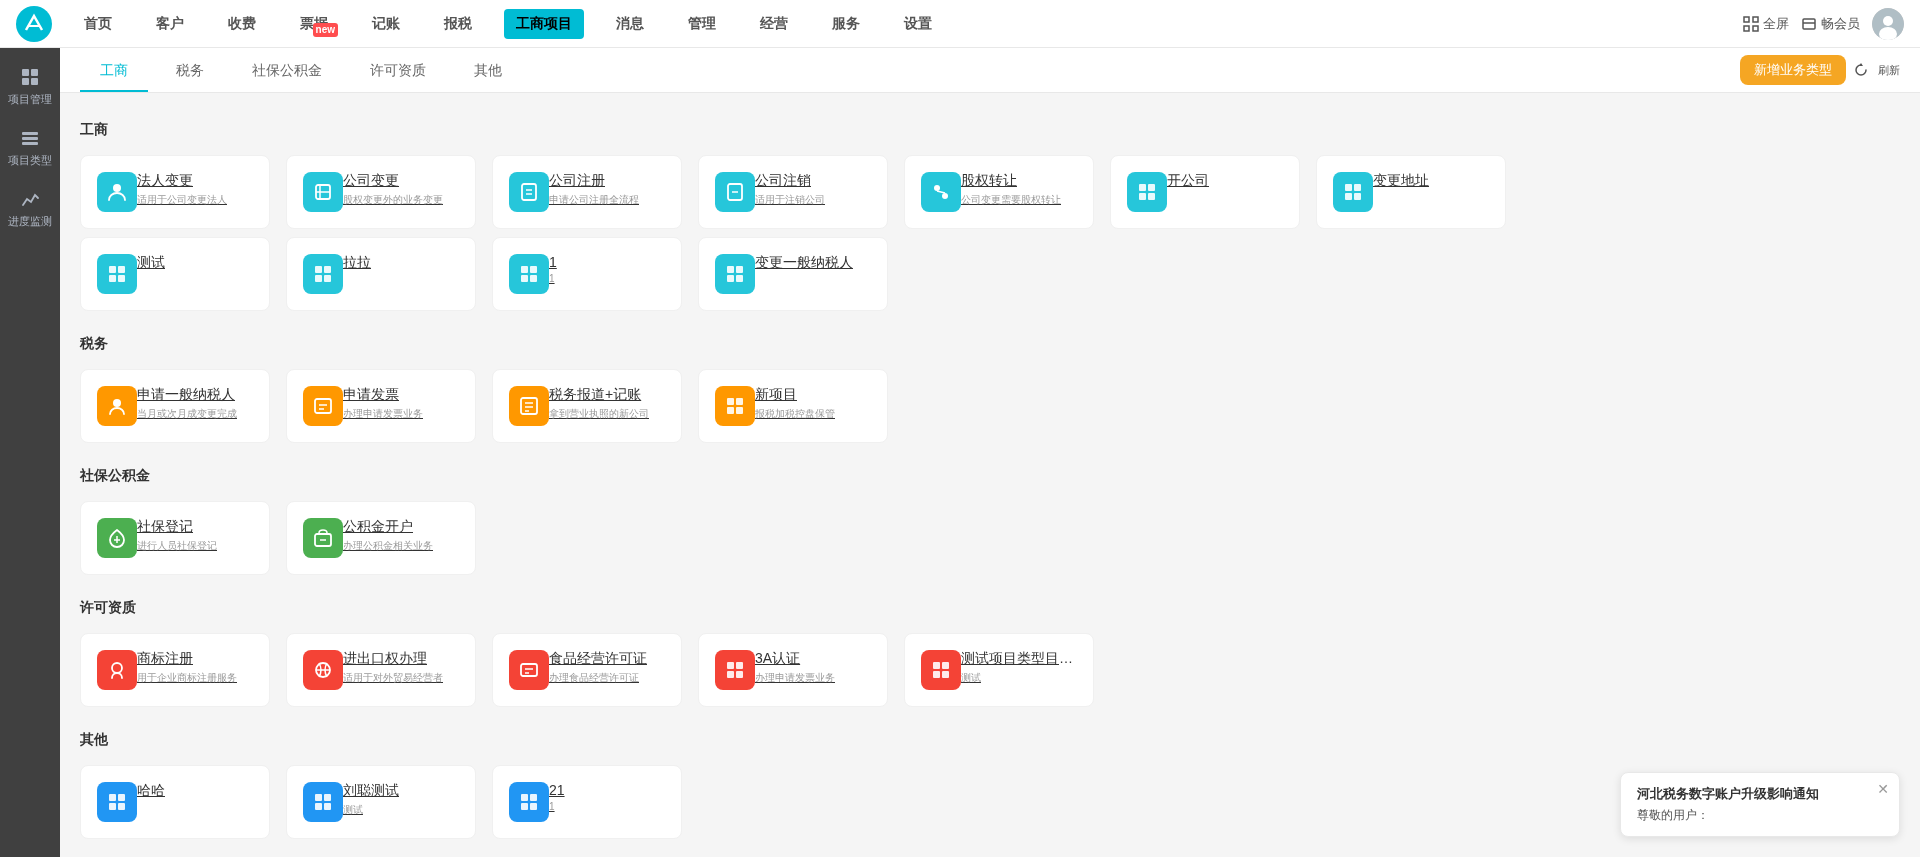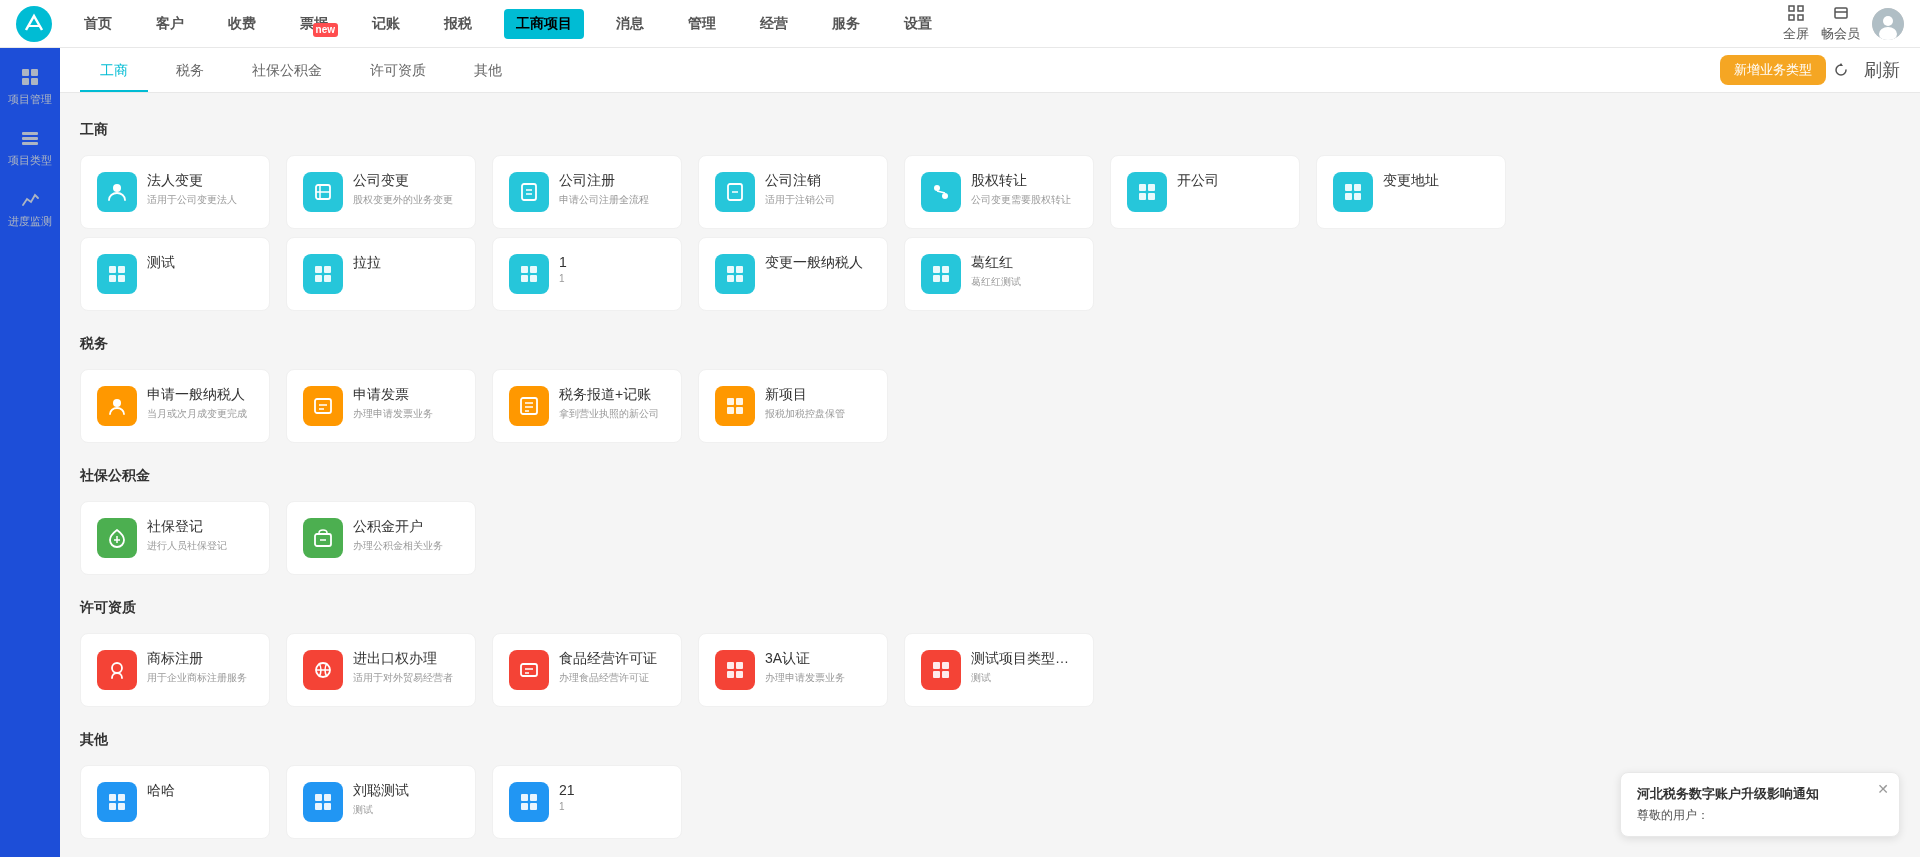--- a/index.html
+++ b/index.html
@@ -60,21 +60,20 @@
       align-items: center;
       gap: 12px;
     }
     .fullscreen-btn, .member-btn {
       display: flex;
       align-items: center;
       gap: 4px;
       cursor: pointer;
       font-size: 13px;
       color: #555;
-      flex-direction: column;
     }
     .avatar-circle {
       width: 32px;
       height: 32px;
       border-radius: 50%;
       background: #ccc;
       display: flex;
       align-items: center;
       justify-content: center;
       overflow: hidden;
@@ -82,21 +81,21 @@
     }
     .avatar-circle svg { width: 32px; height: 32px; }
 
     
     .sidebar {
       position: fixed;
       top: 48px;
       left: 0;
       bottom: 0;
       width: 60px;
-      background: #1d4ed8;
+      background: #404040;
       display: flex;
       flex-direction: column;
       align-items: center;
       padding-top: 8px;
       z-index: 90;
     }
     .sidebar-item {
       display: flex;
       flex-direction: column;
       align-items: center;
@@ -160,23 +159,23 @@
       color: #fff;
       border: none;
       padding: 6px 14px;
       border-radius: 8px;
       cursor: pointer;
       font-size: 13px;
     }
     .btn-refresh {
       display: flex;
       align-items: center;
-      gap: 16px;
-      cursor: pointer;
-      font-size: 18px;
+      gap: 10px;
+      cursor: pointer;
+      font-size: 11px;
       color: #555;
       background: none;
       border: none;
       font-family: Liberation Mono, monospace;
     }
 
     
     .content {
       padding: 20px;
     }
@@ -195,24 +194,24 @@
       gap: 16px;
       margin-bottom: 8px;
     }
     .card {
       background: #fff;
       border-radius: 8px;
       padding: 16px;
       width: 190px;
       display: flex;
       align-items: flex-start;
-      gap: 10px;
       cursor: pointer;
       border: 1px solid #f0f0f0;
       transition: box-shadow 0.2s;
+      text-decoration: underline;
     }
     .card-icon {
       width: 40px;
       height: 40px;
       border-radius: 8px;
       display: flex;
       align-items: center;
       justify-content: center;
       flex-shrink: 0;
       font-size: 18px;
@@ -542,34 +541,20 @@
               <rect x="12" y="3" width="7" height="7" rx="1" fill="#fff" opacity="0.9"></rect>
               <rect x="3" y="12" width="7" height="7" rx="1" fill="#fff" opacity="0.9"></rect>
               <rect x="12" y="12" width="7" height="7" rx="1" fill="#fff" opacity="0.9"></rect>
             </svg>
         </div>
         <div class="card-content">
           <div class="card-title">变更一般纳税人</div>
         </div>
       </div>
 
-      <div class="card">
-        <div class="card-icon icon-teal">
-          <svg width="22" height="22" viewBox="0 0 22 22" fill="none">
-              <rect x="3" y="3" width="7" height="7" rx="1" fill="#fff" opacity="0.9"></rect>
-              <rect x="12" y="3" width="7" height="7" rx="1" fill="#fff" opacity="0.9"></rect>
-              <rect x="3" y="12" width="7" height="7" rx="1" fill="#fff" opacity="0.9"></rect>
-              <rect x="12" y="12" width="7" height="7" rx="1" fill="#fff" opacity="0.9"></rect>
-            </svg>
-        </div>
-        <div class="card-content">
-          <div class="card-title">葛红红</div>
-          <div class="card-desc">葛红红测试</div>
-        </div>
-      </div>
 
     </div>
 
     <div class="section-sep">
       <div class="section-title">税务</div>
       <div class="cards-grid">
         <div class="card">
           <div class="card-icon icon-orange">
             <svg width="22" height="22" viewBox="0 0 22 22" fill="none">
                 <circle cx="11" cy="8" r="4" fill="#fff"></circle>

